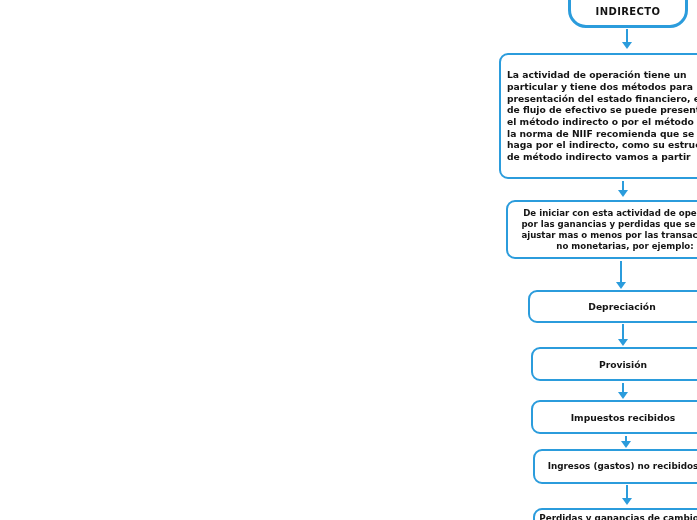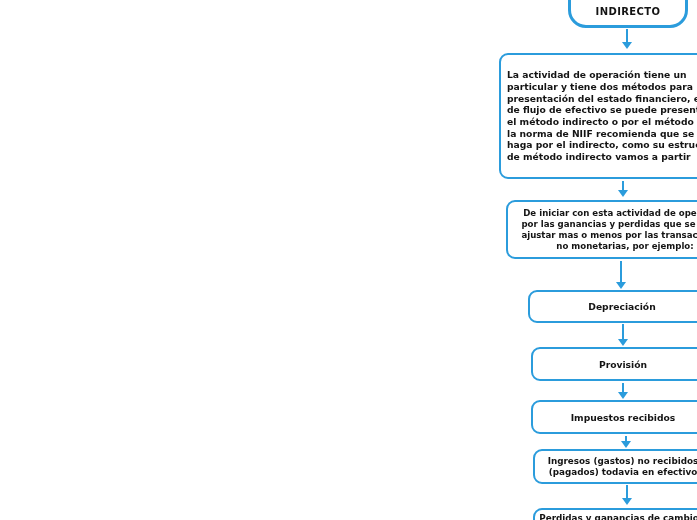--- a/index.html
+++ b/index.html
@@ -142,21 +142,20 @@
     <span class="ln">Impuestos recibidos</span>
   </div>
 
   <div class="connector c6">
     <span class="shaft"></span>
     <span class="head"></span>
   </div>
 
   <div class="node node-item node-ing">
     <div class="ln">Ingresos (gastos) no recibidos</div>
-    <div class="ln">(pagados) todavia en efectivo</div>
   </div>
 
   <div class="connector c7">
     <span class="shaft"></span>
     <span class="head"></span>
   </div>
 
   <div class="node node-item node-per">
     <span class="ln">Perdidas y ganancias de cambio</span>
   </div>

